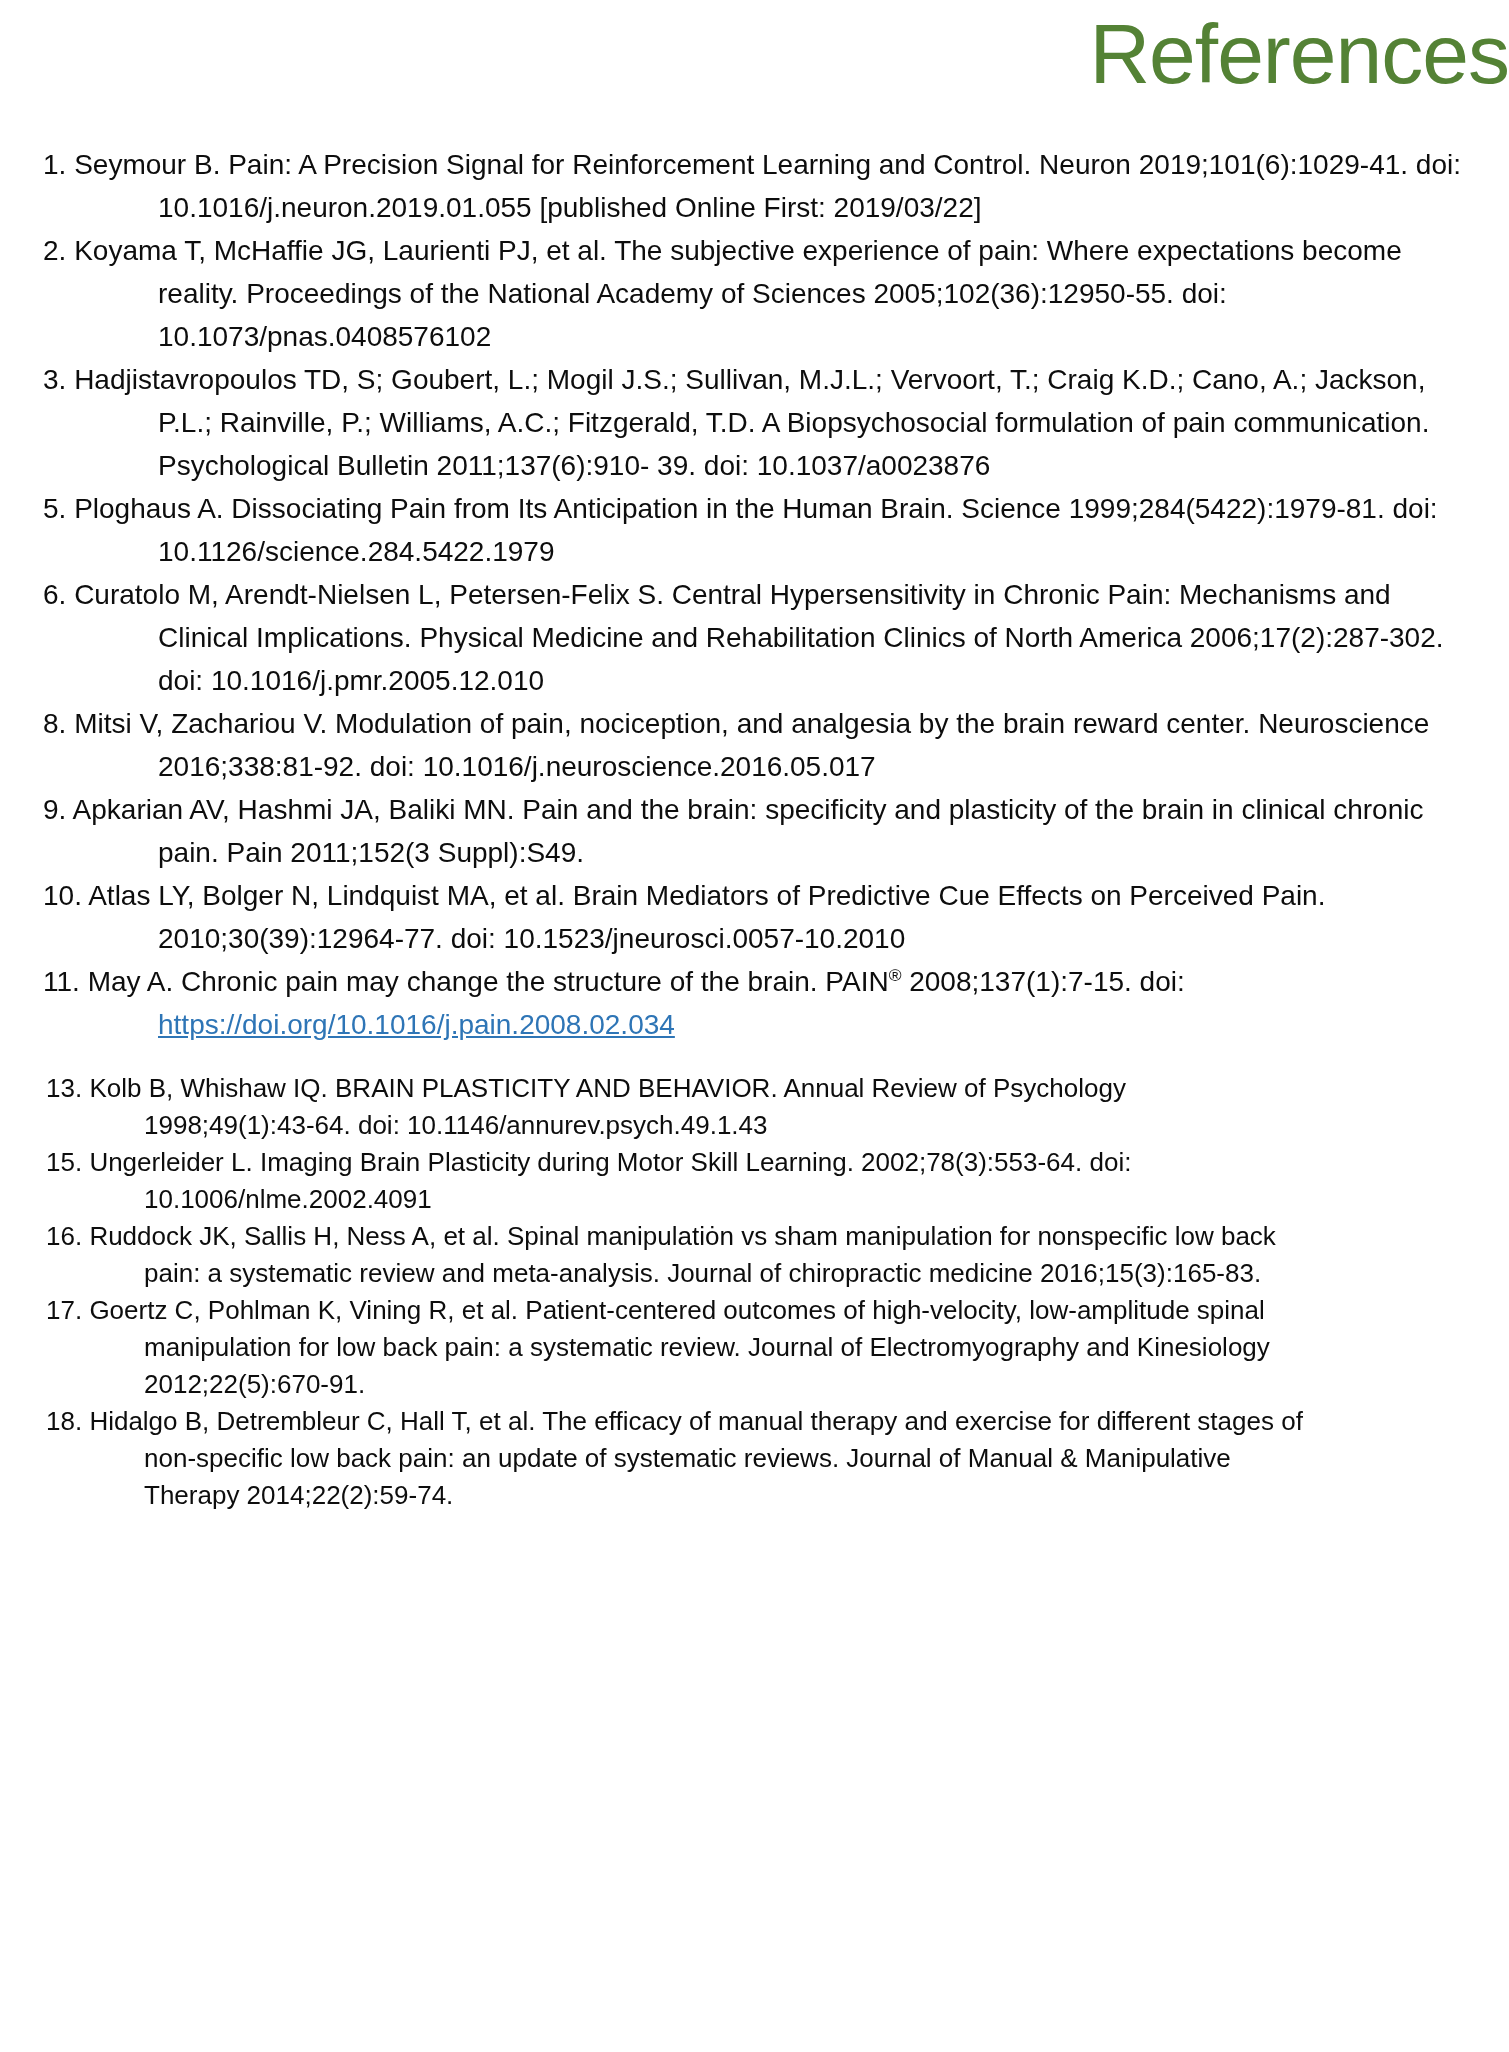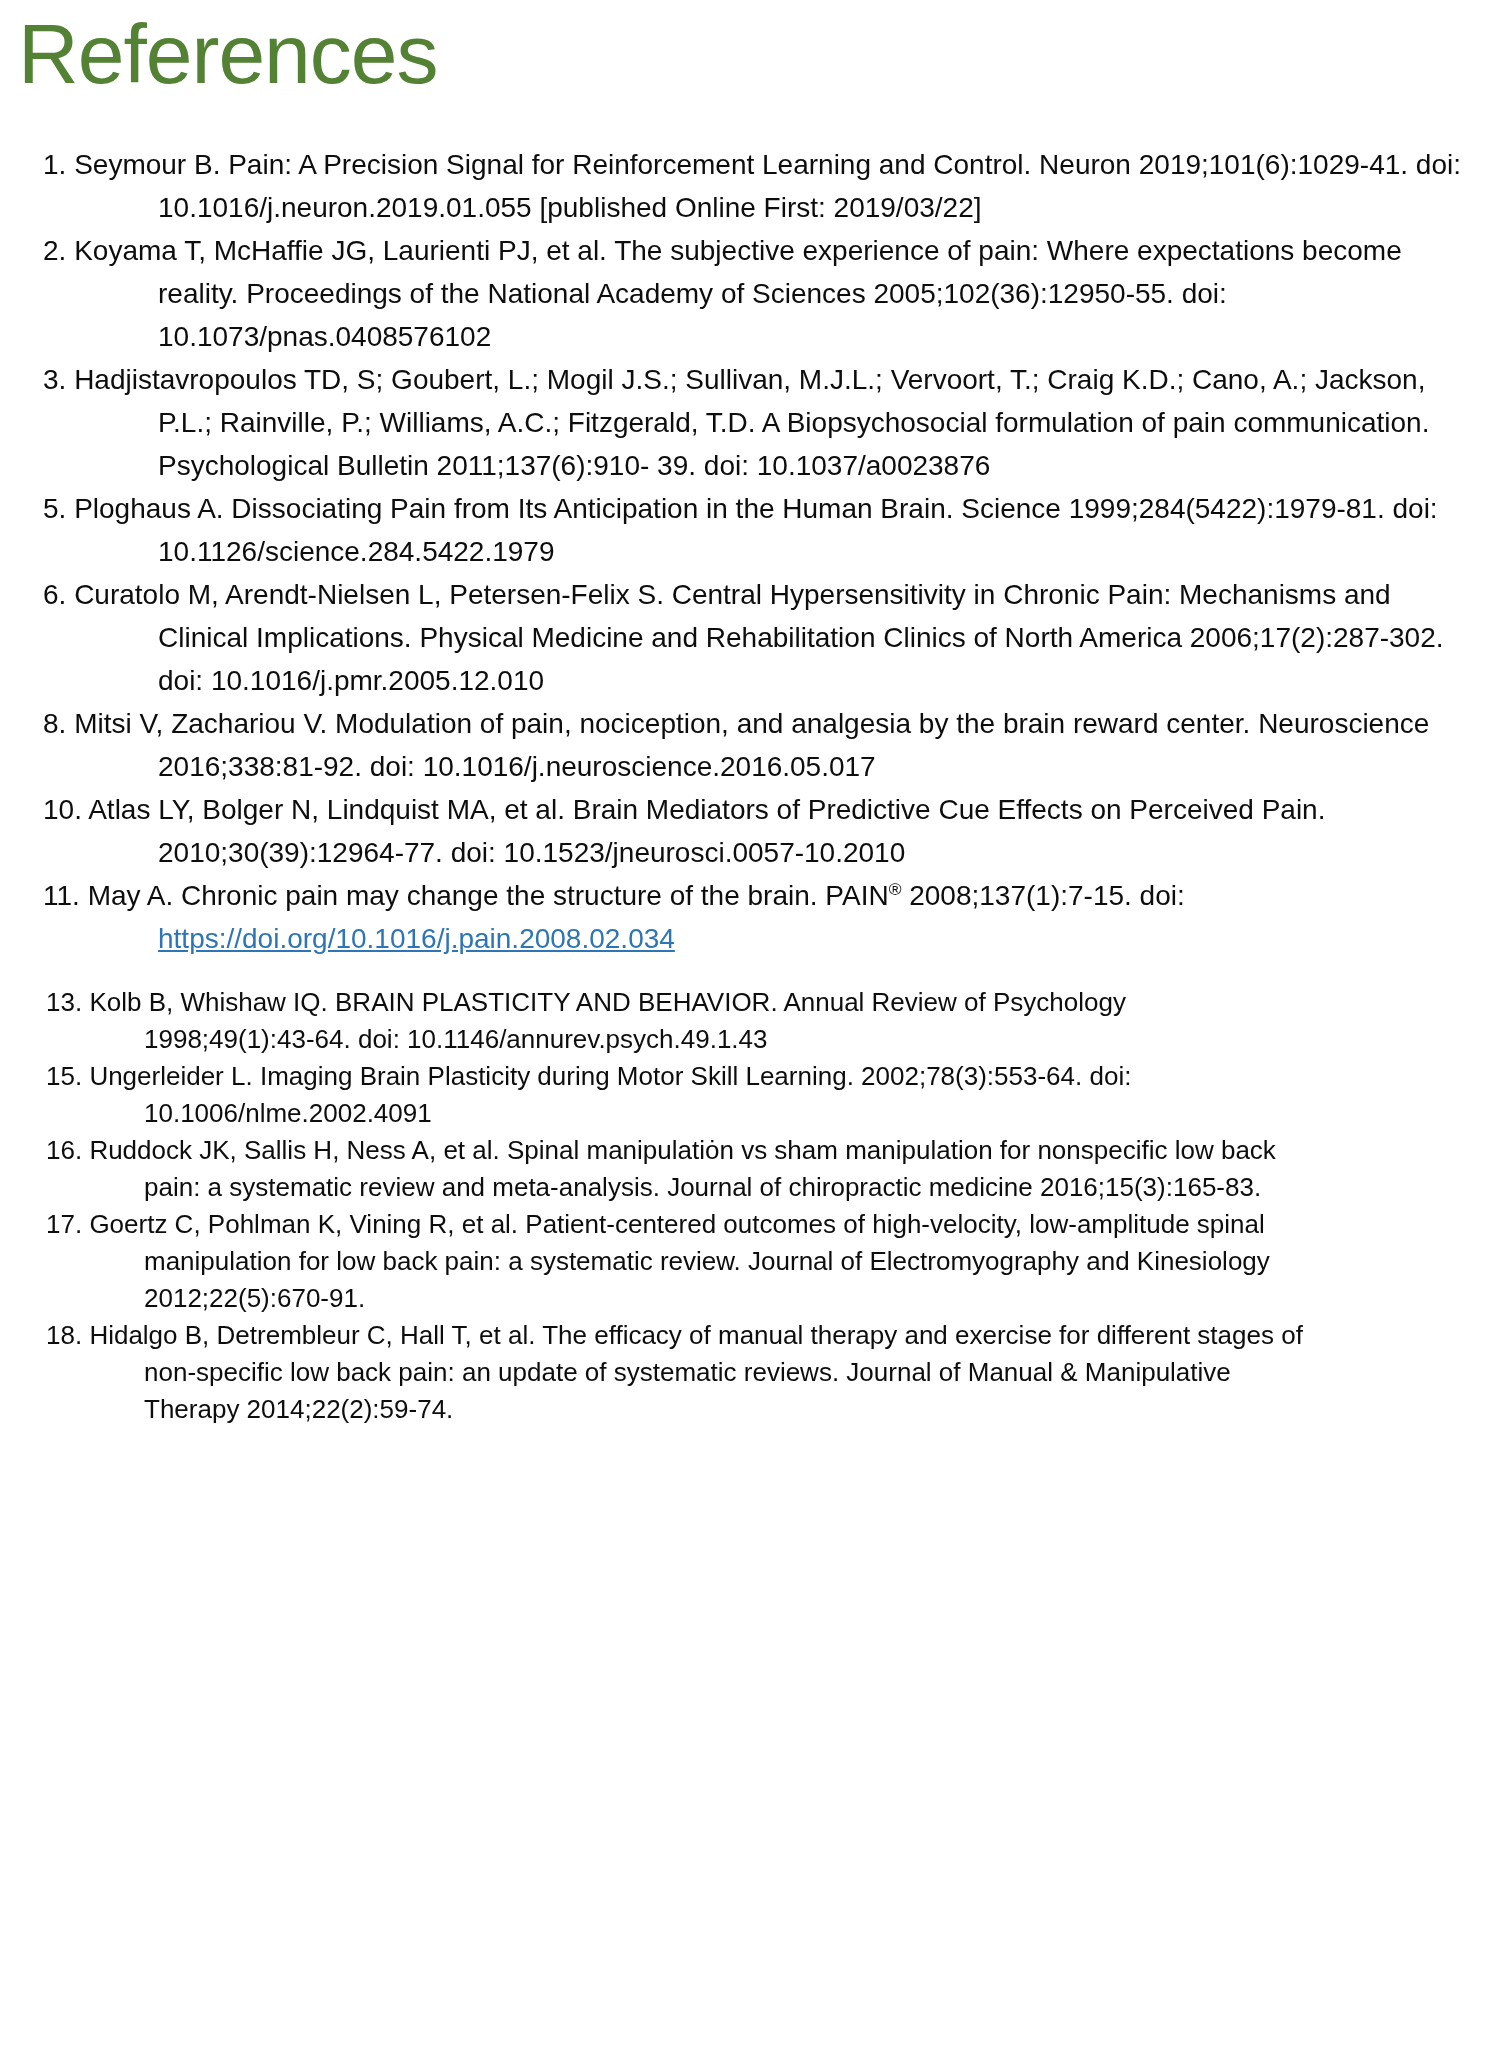--- a/index.html
+++ b/index.html
@@ -13,20 +13,21 @@
     color:var(--text,#0d0d0d);
     box-sizing:border-box;
   }
   .page-title{
     margin:6px 0 0 18px;
     font-size:84px;
     line-height:1.15;
     font-weight:normal;
     letter-spacing:-1px;
     color:var(--accent,#548235);
+    text-align:right;
   }
   .ref-list{
     margin-left:18px;
   }
   .ref-list.g1{
     margin-top:40px;
     width:1465px;
     font-size:28px;
     line-height:43px;
   }
@@ -50,20 +51,21 @@
 
 <div class="slide" style="--accent: #548235; --text: #0d0d0d; --link: #2e75b6; --bg: #ffffff;">
   <h1 class="page-title">References</h1>
   <div class="ref-list g1">
       <div class="ref"><span class="num">1. </span><span>Seymour B. Pain: A Precision Signal for Reinforcement Learning and Control. </span><span class="it">Neuron</span><span> 2019;101(6):1029-41. doi: 10.1016/j.neuron.2019.01.055 [published Online First: 2019/03/22]</span></div>
       <div class="ref"><span class="num">2. </span><span>Koyama T, McHaffie JG, Laurienti PJ, et al. The subjective experience of pain: Where expectations become reality. </span><span class="it">Proceedings of the National Academy of Sciences</span><span> 2005;102(36):12950-55. doi: 10.1073/pnas.0408576102</span></div>
       <div class="ref"><span class="num">3. </span><span>Hadjistavropoulos TD, S; Goubert, L.; Mogil J.S.; Sullivan, M.J.L.; Vervoort, T.; Craig K.D.; Cano, A.; Jackson, P.L.; Rainville, P.; Williams, A.C.; Fitzgerald, T.D. A Biopsychosocial formulation of pain communication. </span><span class="it">Psychological Bulletin</span><span> 2011;137(6):910- 39. doi: 10.1037/a0023876</span></div>
       <div class="ref"><span class="num">5. </span><span>Ploghaus A. Dissociating Pain from Its Anticipation in the Human Brain. </span><span class="it">Science</span><span> 1999;284(5422):1979-81. doi: 10.1126/science.284.5422.1979</span></div>
       <div class="ref"><span class="num">6. </span><span>Curatolo M, Arendt-Nielsen L, Petersen-Felix S. Central Hypersensitivity in Chronic Pain: Mechanisms and Clinical Implications. </span><span class="it">Physical Medicine and Rehabilitation Clinics of North America</span><span> 2006;17(2):287-302. doi: 10.1016/j.pmr.2005.12.010</span></div>
       <div class="ref"><span class="num">8. </span><span>Mitsi V, Zachariou V. Modulation of pain, nociception, and analgesia by the brain reward center. </span><span class="it">Neuroscience</span><span> 2016;338:81-92. doi: 10.1016/j.neuroscience.2016.05.017</span></div>
+      <div class="ref"><span class="num">9. </span><span>Apkarian AV, Hashmi JA, Baliki MN. Pain and the brain: specificity and plasticity of the brain in clinical chronic pain. </span><span class="it">Pain</span><span> 2011;152(3 Suppl):S49.</span></div>
       <div class="ref"><span class="num">10. </span><span>Atlas LY, Bolger N, Lindquist MA, et al. Brain Mediators of Predictive Cue Effects on Perceived Pain. 2010;30(39):12964-77. doi: 10.1523/jneurosci.0057-10.2010</span></div>
       <div class="ref"><span class="num">11. </span><span>May A. Chronic pain may change the structure of the brain. </span><span class="it">PAIN</span><sup class="it">®</sup><span> 2008;137(1):7-15. doi: </span><a href="#" class="ref-link">https://doi.org/10.1016/j.pain.2008.02.034</a></div>
     </div>
   <div class="ref-list g2">
       <div class="ref"><span class="num">13. </span><span>Kolb B, Whishaw IQ. BRAIN PLASTICITY AND BEHAVIOR. </span><span class="it">Annual Review of Psychology</span><span> 1998;49(1):43-64. doi: 10.1146/annurev.psych.49.1.43</span></div>
       <div class="ref"><span class="num">15. </span><span>Ungerleider L. Imaging Brain Plasticity during Motor Skill Learning. 2002;78(3):553-64. doi: 10.1006/nlme.2002.4091</span></div>
       <div class="ref"><span class="num">16. </span><span>Ruddock JK, Sallis H, Ness A, et al. Spinal manipulatiȯn vs sham manipulation for nonspecific low back pain: a systematic review and meta-analysis. </span><span class="it">Journal of chiropractic medicine</span><span> 2016;15(3):165-83.</span></div>
       <div class="ref"><span class="num">17. </span><span>Goertz C, Pohlman K, Vining R, et al. Patient-centered outcomes of high-velocity, low-amplitude spinal manipulation for low back pain: a systematic review. </span><span class="it">Journal of Electromyography and Kinesiology</span><span> 2012;22(5):670-91.</span></div>
       <div class="ref"><span class="num">18. </span><span>Hidalgo B, Detrembleur C, Hall T, et al. The efficacy of manual therapy and exercise for different stages of non-specific low back pain: an update of systematic reviews. </span><span class="it">Journal of Manual &amp; Manipulative Therapy</span><span> 2014;22(2):59-74.</span></div>
     </div>

